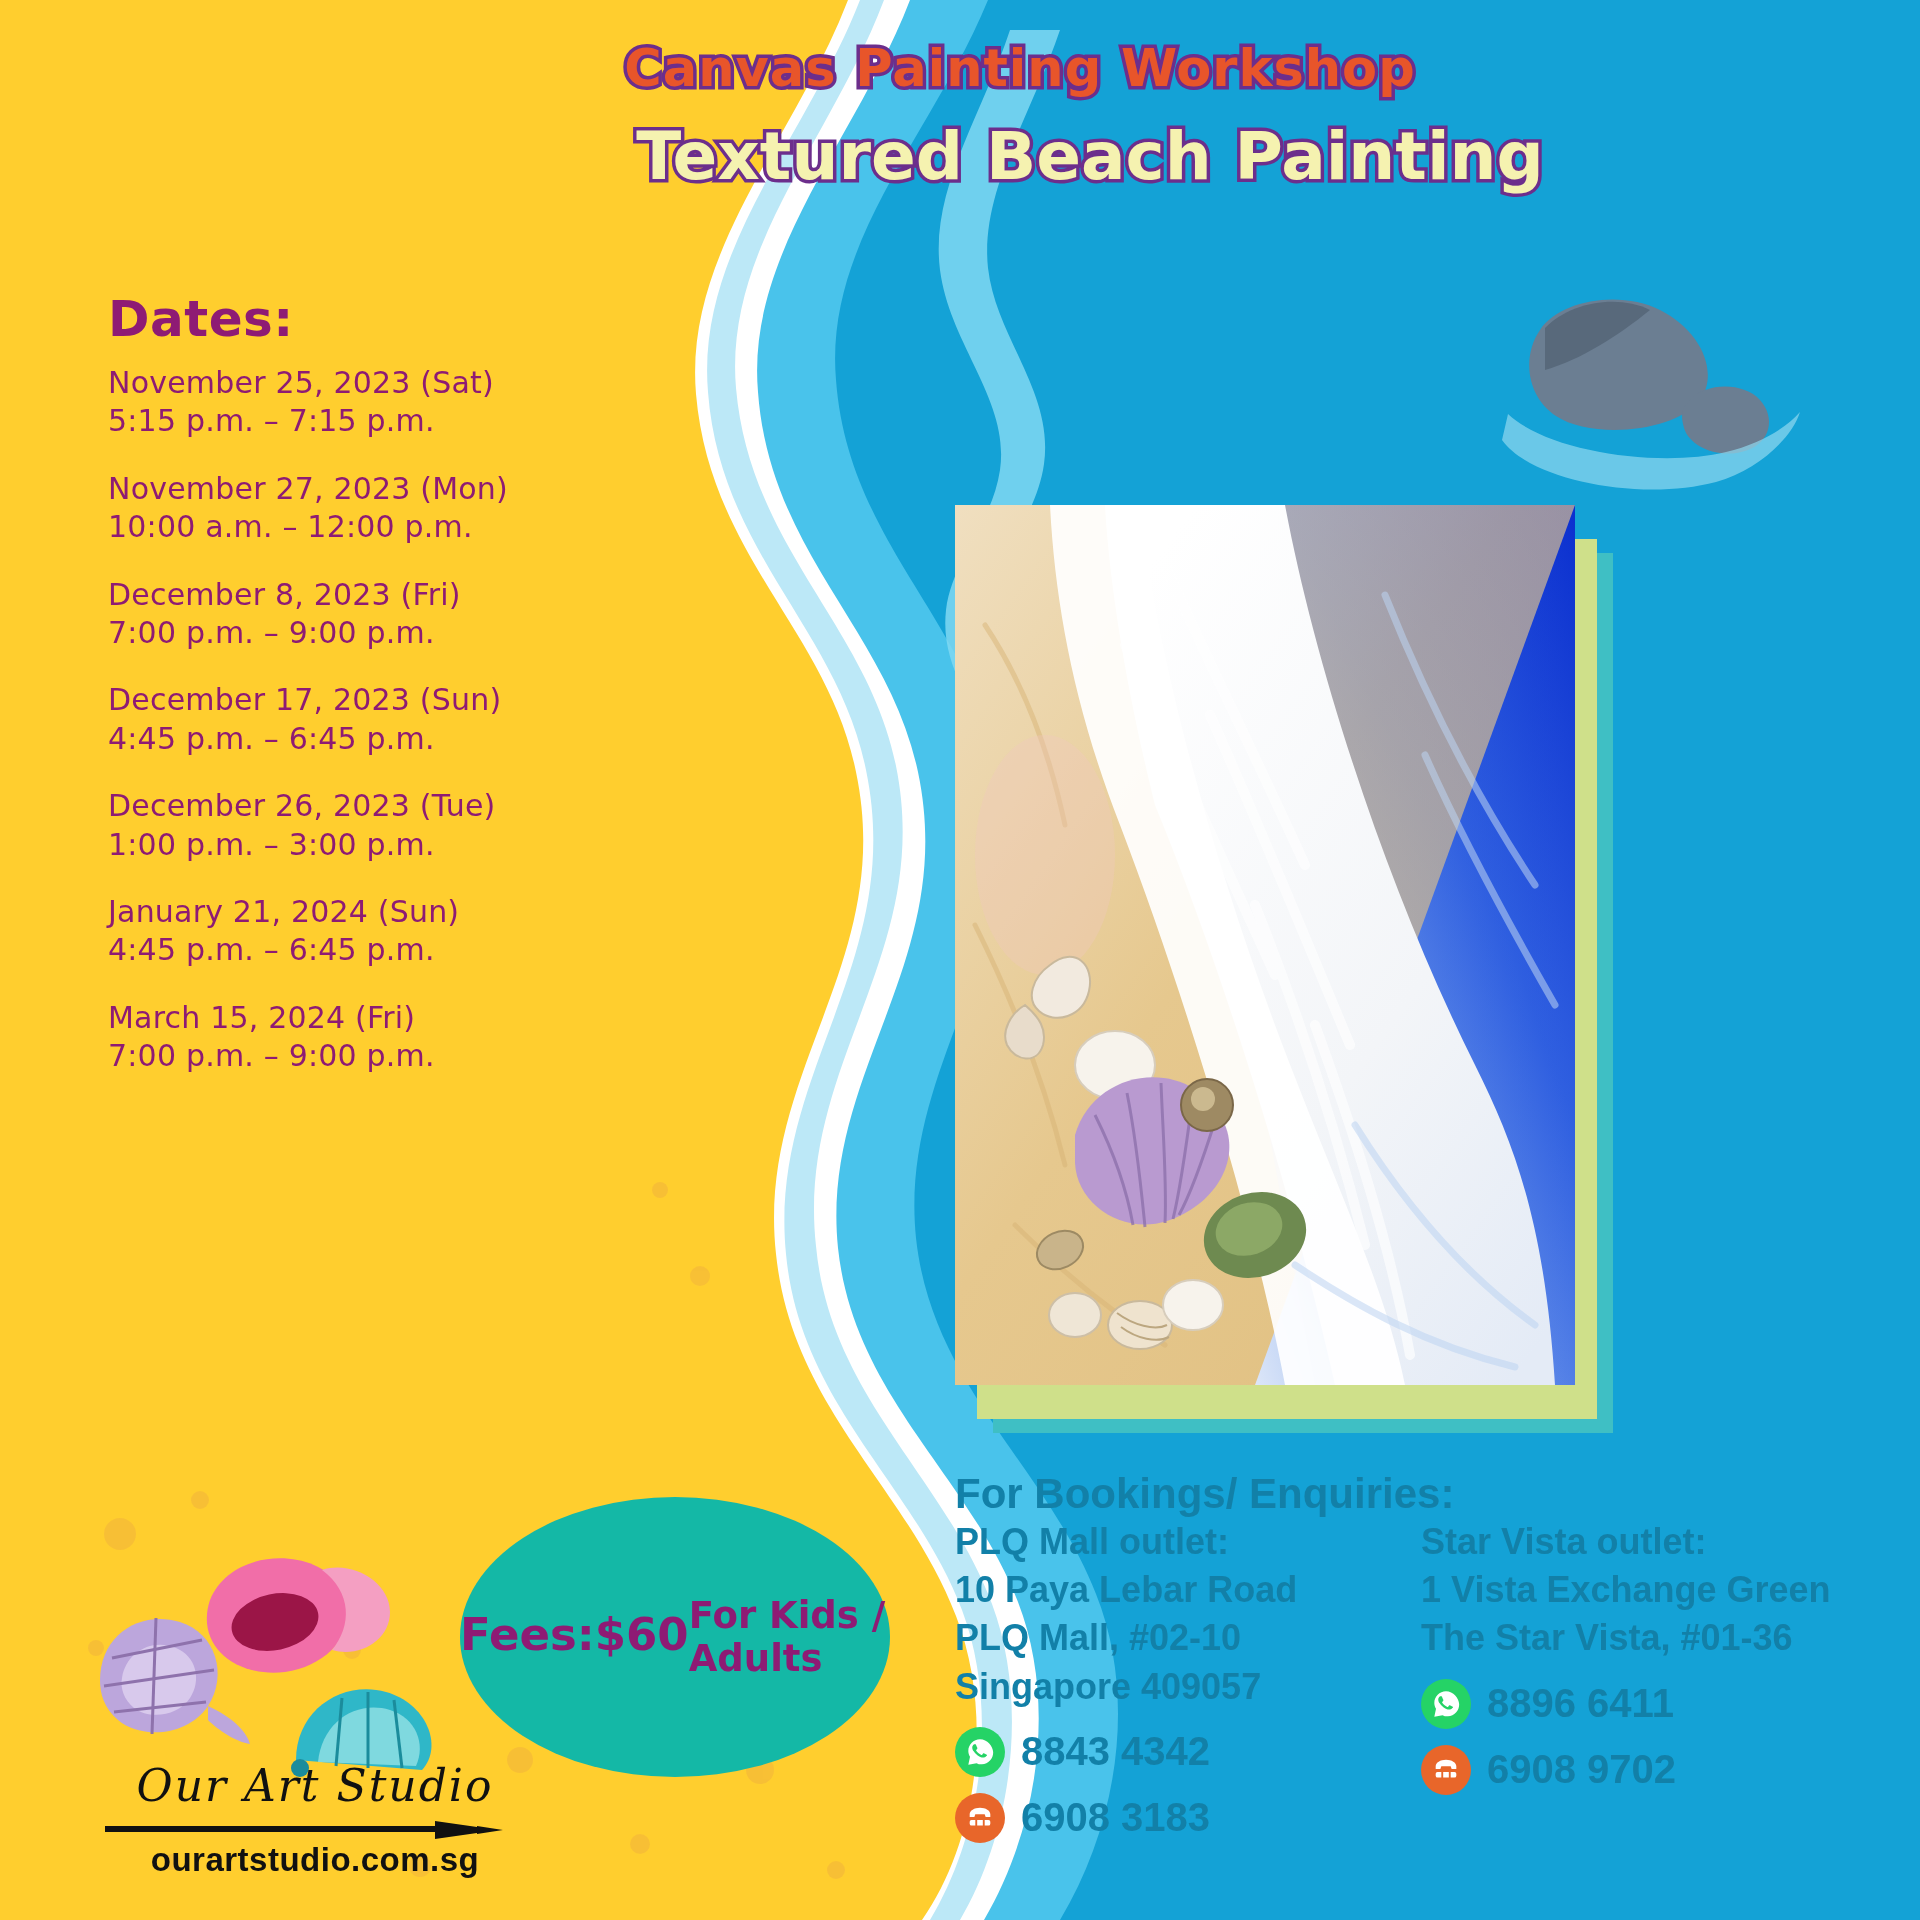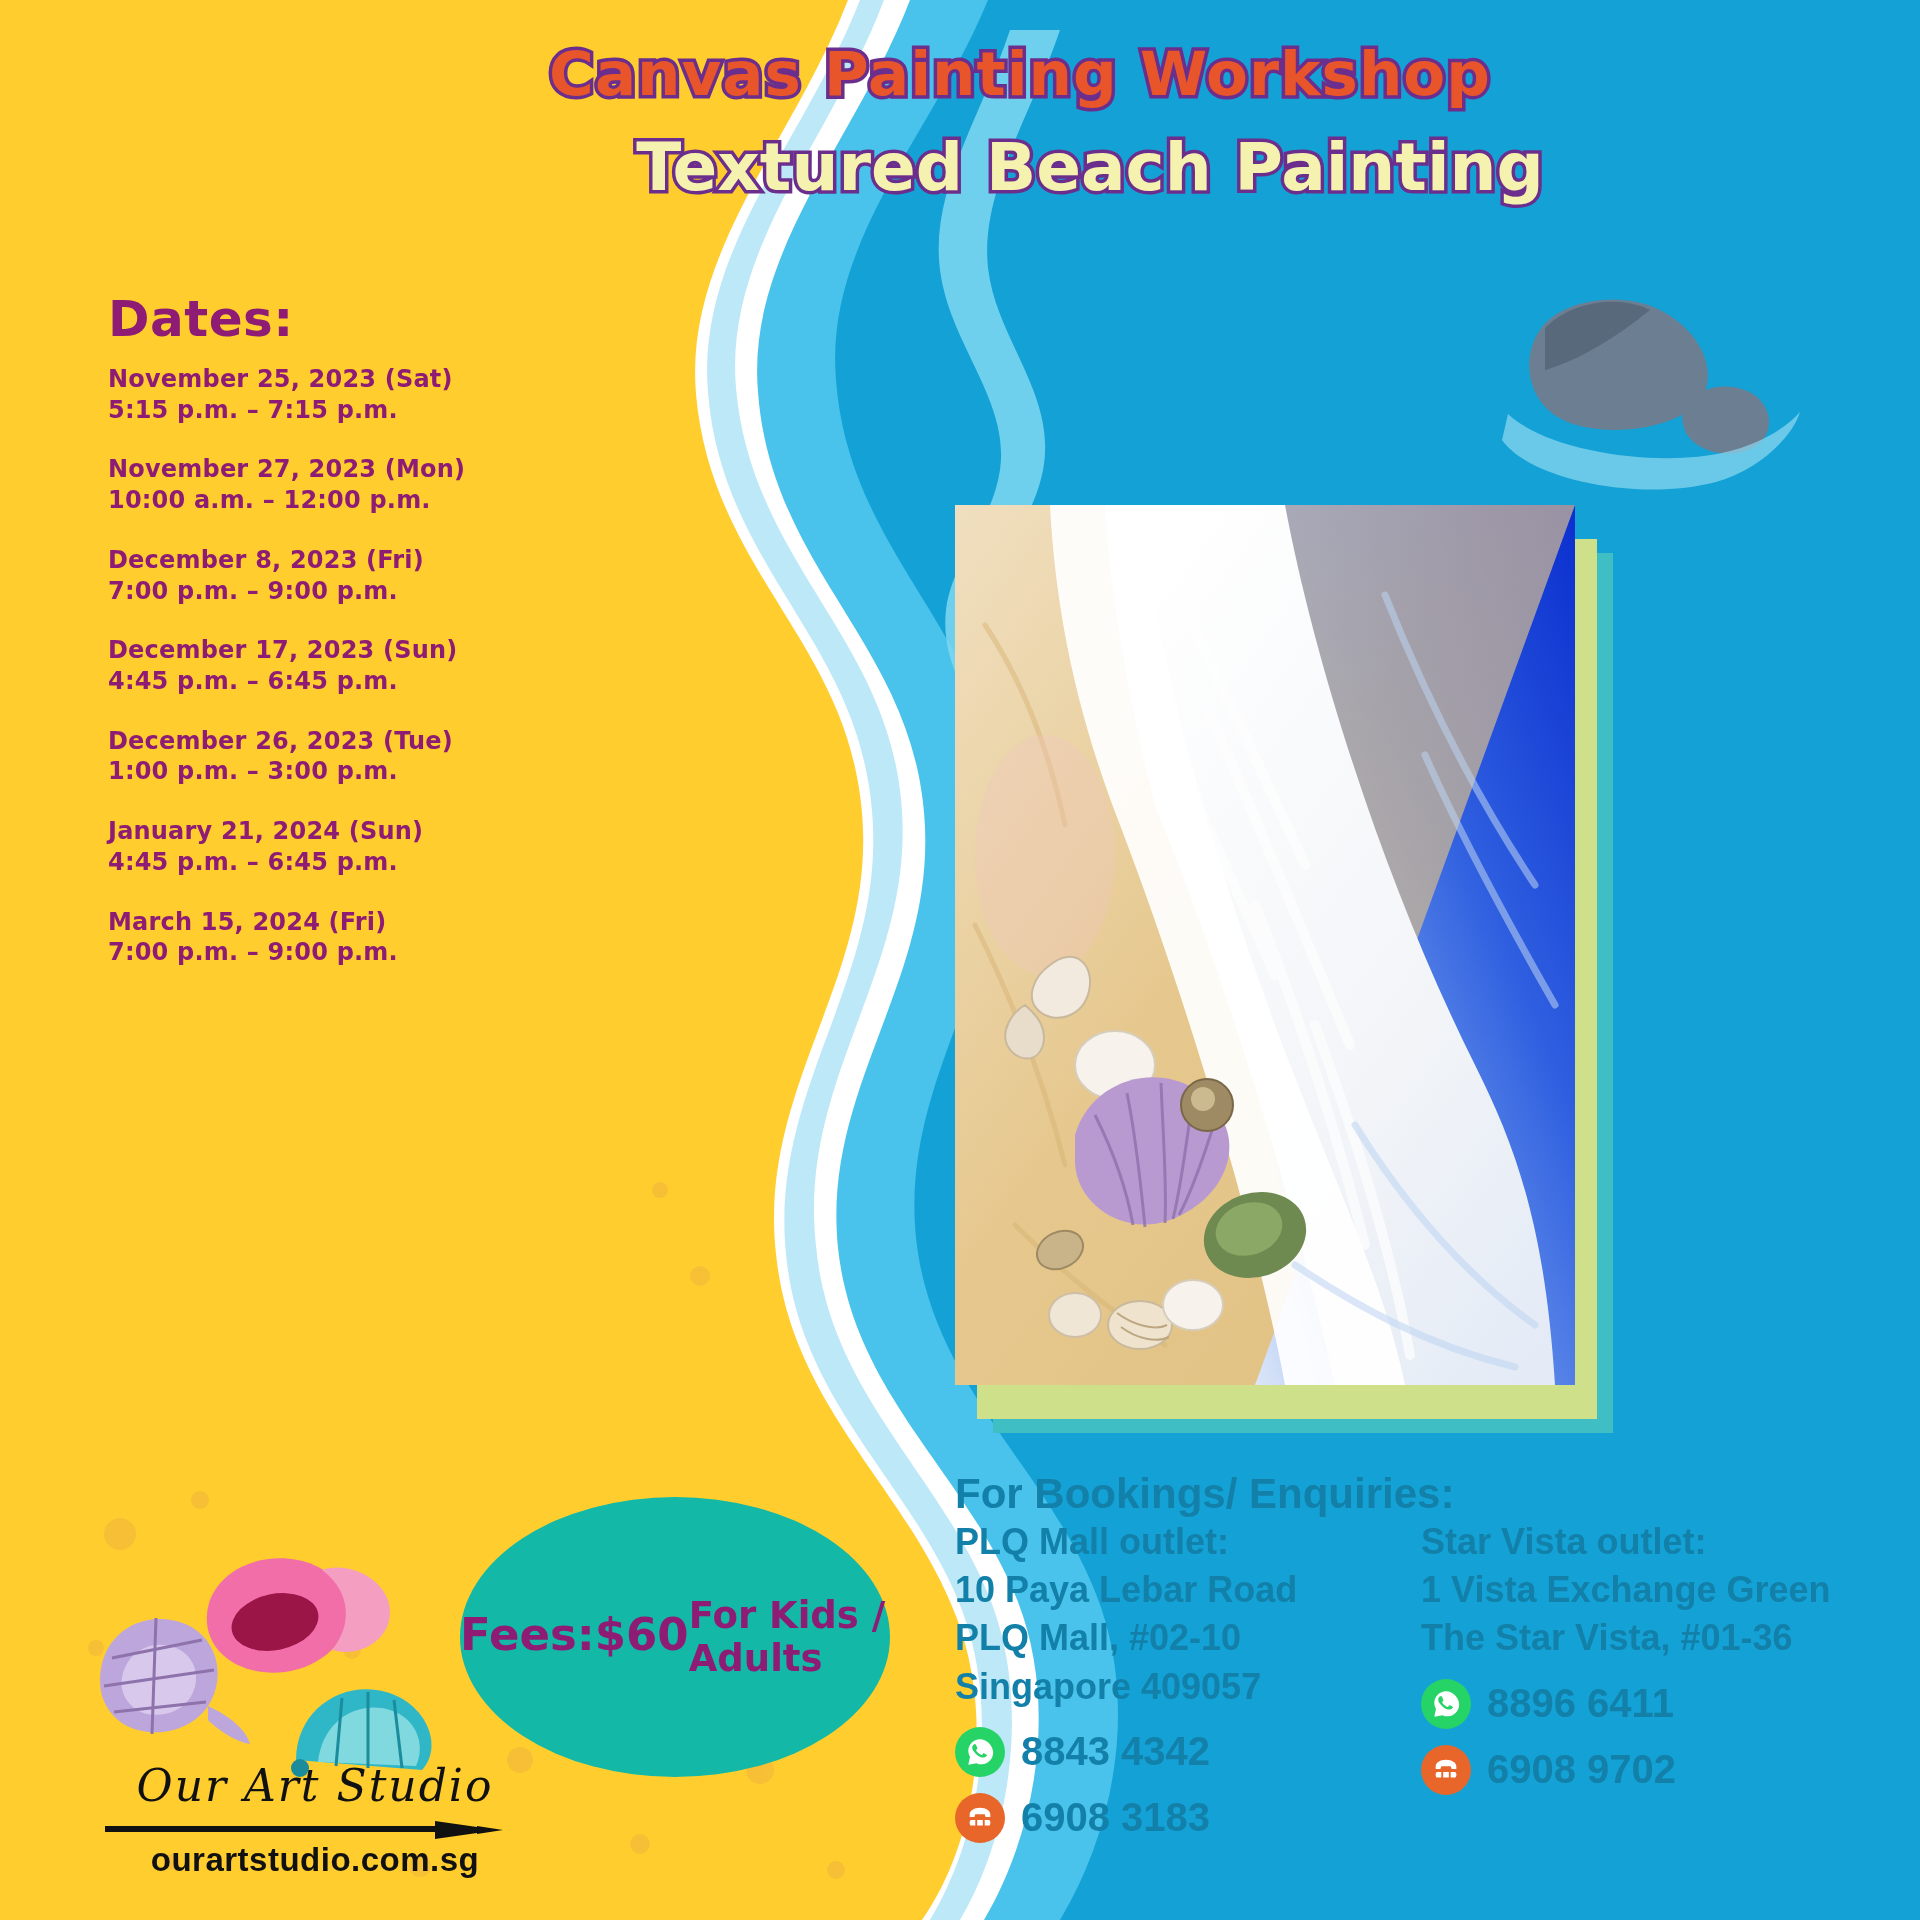--- a/index.html
+++ b/index.html
@@ -16,21 +16,21 @@
   .bg svg { display: block; width: 1920px; height: 1920px; }
 
   
   .header {
     position: absolute; top: 40px; left: 0; width: 1920px;
     z-index: 5; text-align: center;
   }
   .title-main {
     font-family: "DejaVu Sans", sans-serif;
     font-weight: bold;
-    font-size: 61px;
+    font-size: 51px;
     letter-spacing: 1px;
     color: #E8552A;
     -webkit-text-stroke: 7px #6C2E8C;
     paint-order: stroke fill;
     line-height: 1.12;
     text-align: center;
     padding-left: 120px;
   }
   .title-sub {
     font-family: "DejaVu Sans", sans-serif;
@@ -55,22 +55,22 @@
   .dates-head {
     font-family: "DejaVu Sans", sans-serif;
     font-weight: bold;
     font-size: 50px;
     margin-bottom: 16px;
     letter-spacing: 0.5px;
   }
   .date-block {
     margin-bottom: 29px;
     font-family: "DejaVu Sans", sans-serif;
-    font-weight: bold;
-    font-size: 24px;
+    font-weight: normal;
+    font-size: 30px;
     line-height: 1.28;
     letter-spacing: 0.2px;
   }
   .date-block .d-time { display: block; }
 
   
   .photo-wrap {
     position: absolute;
     left: 955px; top: 505px;
     width: 620px; height: 880px;

